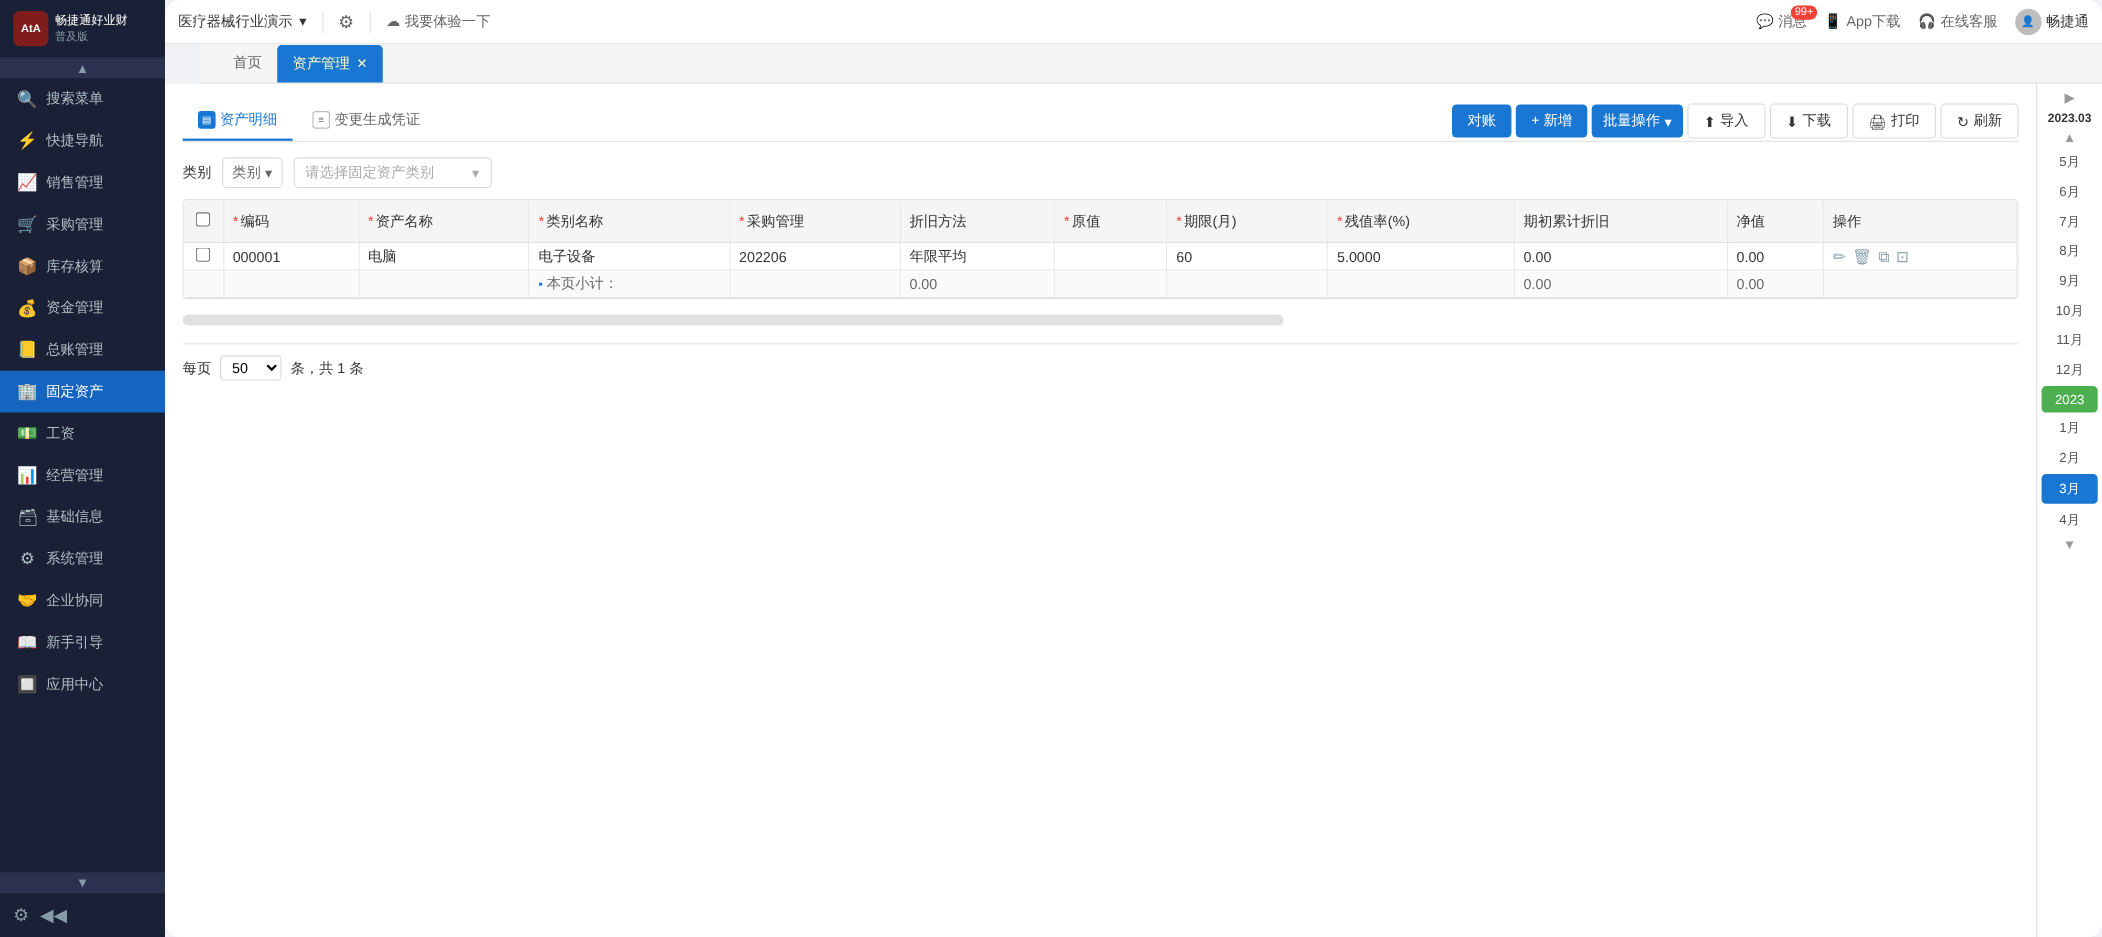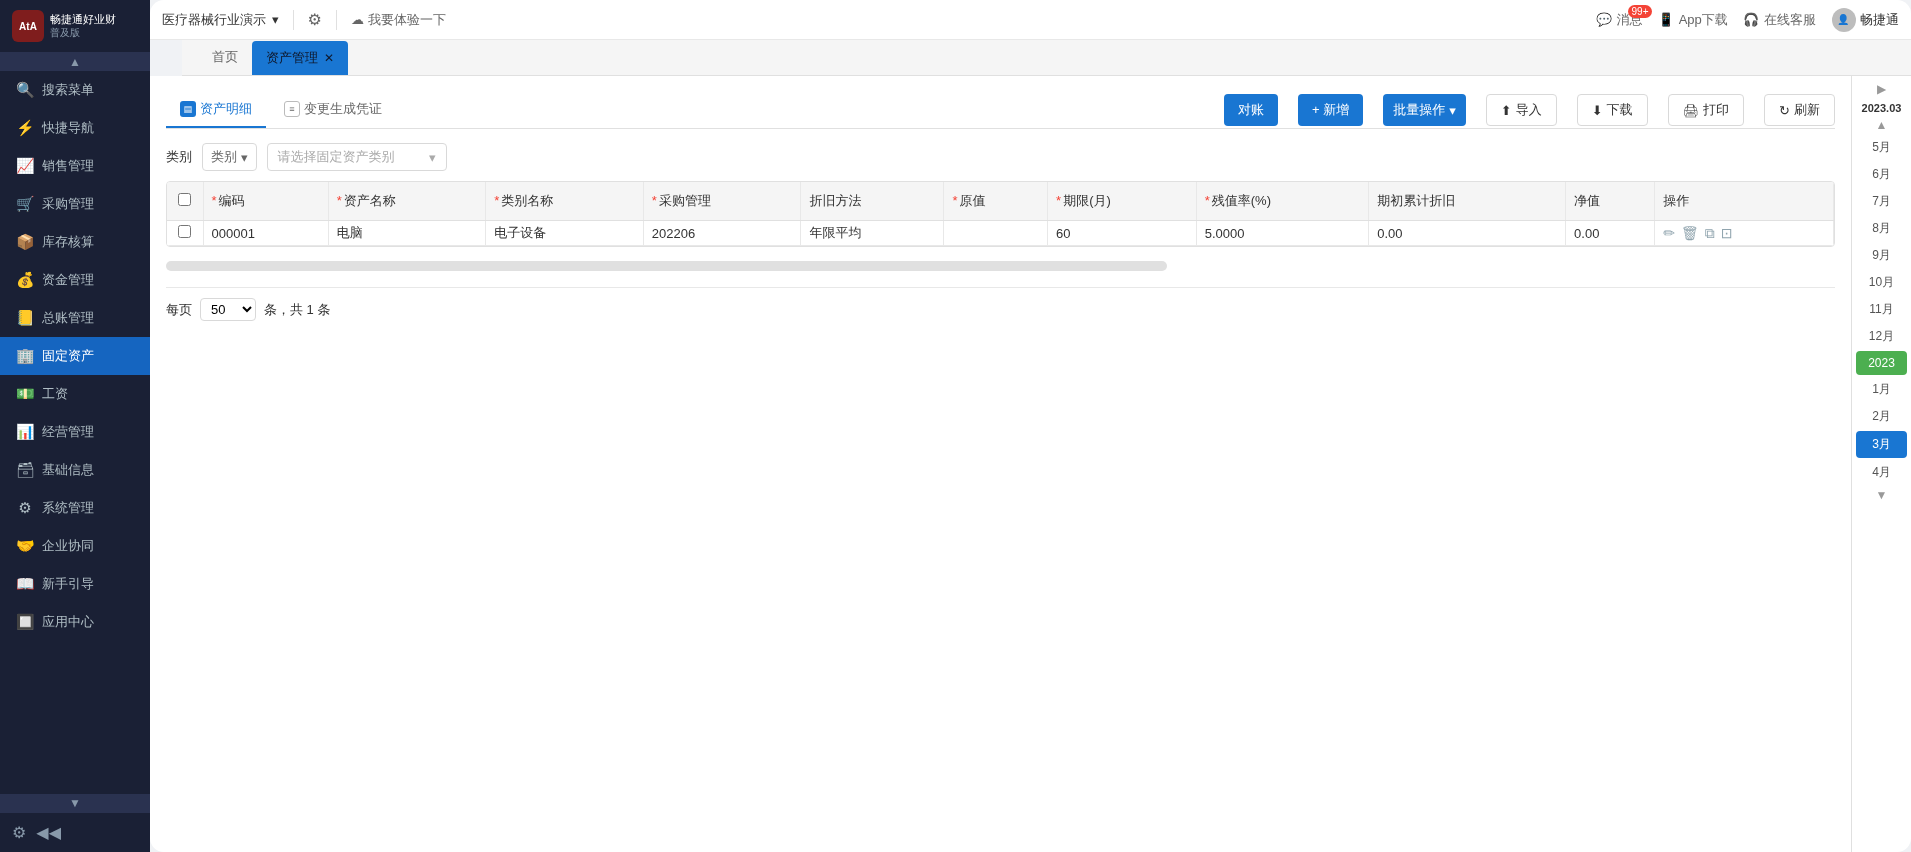--- a/index.html
+++ b/index.html
@@ -187,21 +187,21 @@
     }
     .tab-item {
       padding: 8px 14px;
       font-size: 13px;
       color: #666;
       cursor: pointer;
       border-bottom: 2px solid transparent;
     }
     .tab-item.active {
       background: #1976d2;
-      color: #0f172a;
+      color: #fef9c3;
       border-radius: 4px 4px 0 0;
       border-bottom: none;
       display: flex;
       align-items: center;
       gap: 6px;
     }
     .tab-close { font-size: 12px; cursor: pointer; }
 
     
     .page-content {
@@ -270,21 +270,22 @@
       justify-content: space-between;
       margin-bottom: 10px;
     }
     .toolbar-left {
       display: flex;
       align-items: center;
       gap: 10px;
     }
     .toolbar-right {
       display: flex;
-      gap: 20px;
+      align-items: center;
+      gap: 4px;
     }
     .filter-label {
       color: #333;
       font-size: 13px;
     }
     .filter-select {
       display: flex;
       align-items: center;
       gap: 4px;
       border: 1px solid #d9d9d9;
@@ -678,20 +679,37 @@
                 <td>0.00</td>
                 <td>
                   <div class="ops-cell">
                     <span class="op-icon" title="编辑">✏</span>
                     <span class="op-icon" title="删除">🗑</span>
                     <span class="op-icon" title="复制">⧉</span>
                     <span class="op-icon" title="更多">⊡</span>
                   </div>
                 </td>
               </tr>
+              <tr class="subtotal-row">
+                <td></td>
+                <td></td>
+                <td></td>
+                <td>
+                  <span style="color:#1976d2;font-size:11px;">▪</span>
+                  <span>本页小计：</span>
+                </td>
+                <td></td>
+                <td>0.00</td>
+                <td></td>
+                <td></td>
+                <td></td>
+                <td>0.00</td>
+                <td>0.00</td>
+                <td></td>
+              </tr>
             </tbody>
           </table>
 
         </div>
 
         <div style="padding: 6px 0 4px; display:flex; align-items:center;">
           <div class="hscroll"></div>
         </div>
 
         <div class="pagination">

